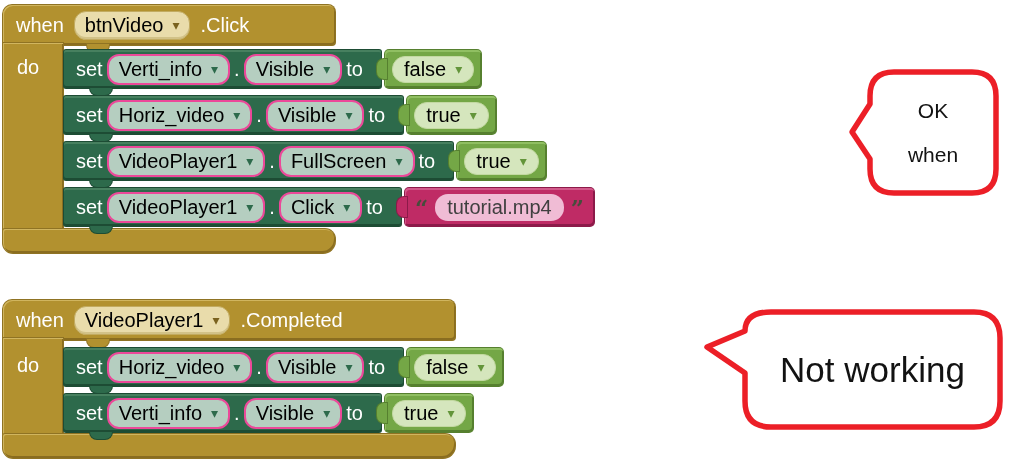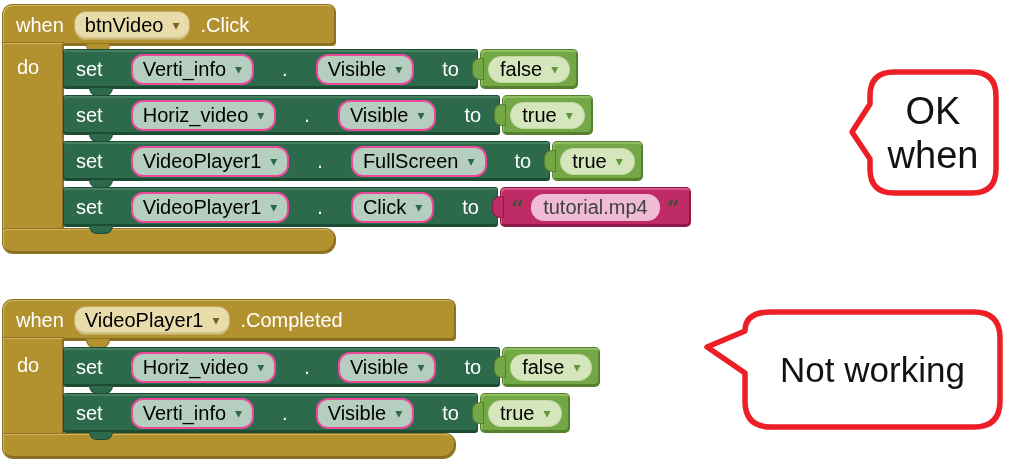--- a/index.html
+++ b/index.html
@@ -35,21 +35,21 @@
   .tri.gold-tri  { color:#7a621f; }
   .tri.green-tri { color:#2d6a4b; }
   .tri.lime-tri  { color:#63953a; }
 
   
   .rows { position:absolute; display:flex; flex-direction:column; }
   .stmt { position:relative; display:flex; align-items:stretch; height:38px; margin-bottom:8px; }
   .stmt-body {
     position:relative; background:#2d6a4b; border-radius:2px;
     box-shadow: inset 0 2px 0 #47805f, inset 0 -2px 0 #1d4c34, 0 0 0 1px #1d4c34;
-    display:flex; align-items:center; gap:28px; padding:0 18px 0 12px;
+    display:flex; align-items:center; gap:4px; padding:0 18px 0 12px;
   }
   .stmt-body::after { 
     content:""; position:absolute; left:26px; bottom:-7px; width:22px; height:7px;
     background:#2d6a4b; box-shadow:0 0 0 1px #1d4c34; border-radius:0 0 7px 7px;
   }
 
   
   .val { position:relative; display:flex; align-items:center; margin-left:4px;
          border-radius:4px; height:38px; box-sizing:border-box; }
   .val.bool {
@@ -252,21 +252,21 @@
         </div>
       </div>
 
     </div>
   </div>
 
   <div class="bubble" style="left:848px; top:64px; width:152px; height:135px;">
     <svg width="152" height="135" viewBox="0 0 152 135">
       <path d="M 46 8 L 124 8 Q 148 8 148 32 L 148 105 Q 148 129 124 129 L 46 129 Q 22 129 22 105 L 22 95 L 4 68 L 22 40 L 22 32 Q 22 8 46 8 Z"></path>
     </svg>
-    <div class="bubble-text" style="left:22px; top:8px; width:126px; height:121px; font-size:38px; line-height:44px;">
+    <div class="bubble-text" style="left:22px; top:8px; width:126px; height:121px; font-size:21px; line-height:44px;">
       <span>OK</span>
       <span>when</span>
     </div>
   </div>
 
   <div class="bubble" style="left:695px; top:305px; width:320px; height:130px;">
     <svg width="320" height="130" viewBox="0 0 320 130">
       <path d="M 76 7 L 279 7 Q 305 7 305 33 L 305 96 Q 305 122 279 122 L 76 122 Q 50 122 50 96 L 50 68 L 12 42 L 50 26 Q 50 7 76 7 Z"></path>
     </svg>
     <div class="bubble-text" style="left:50px; top:7px; width:255px; height:115px; font-size:35px;">

